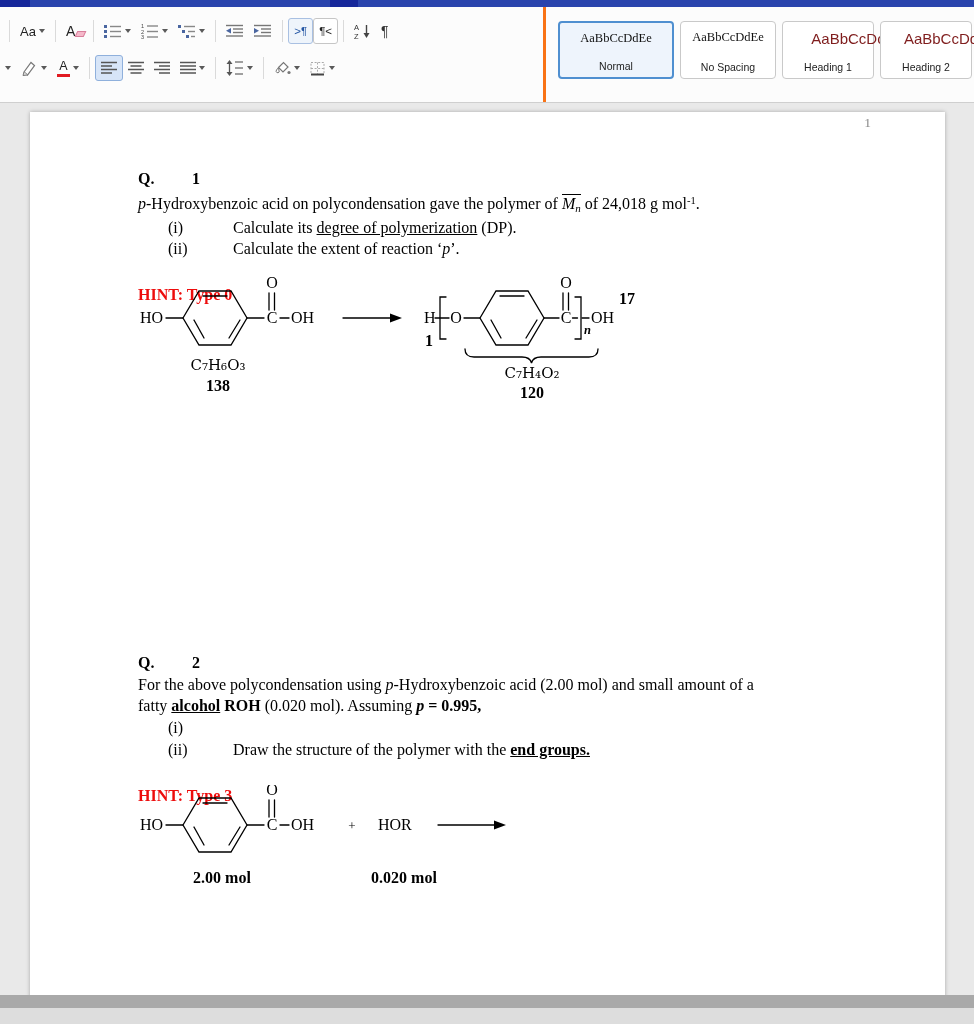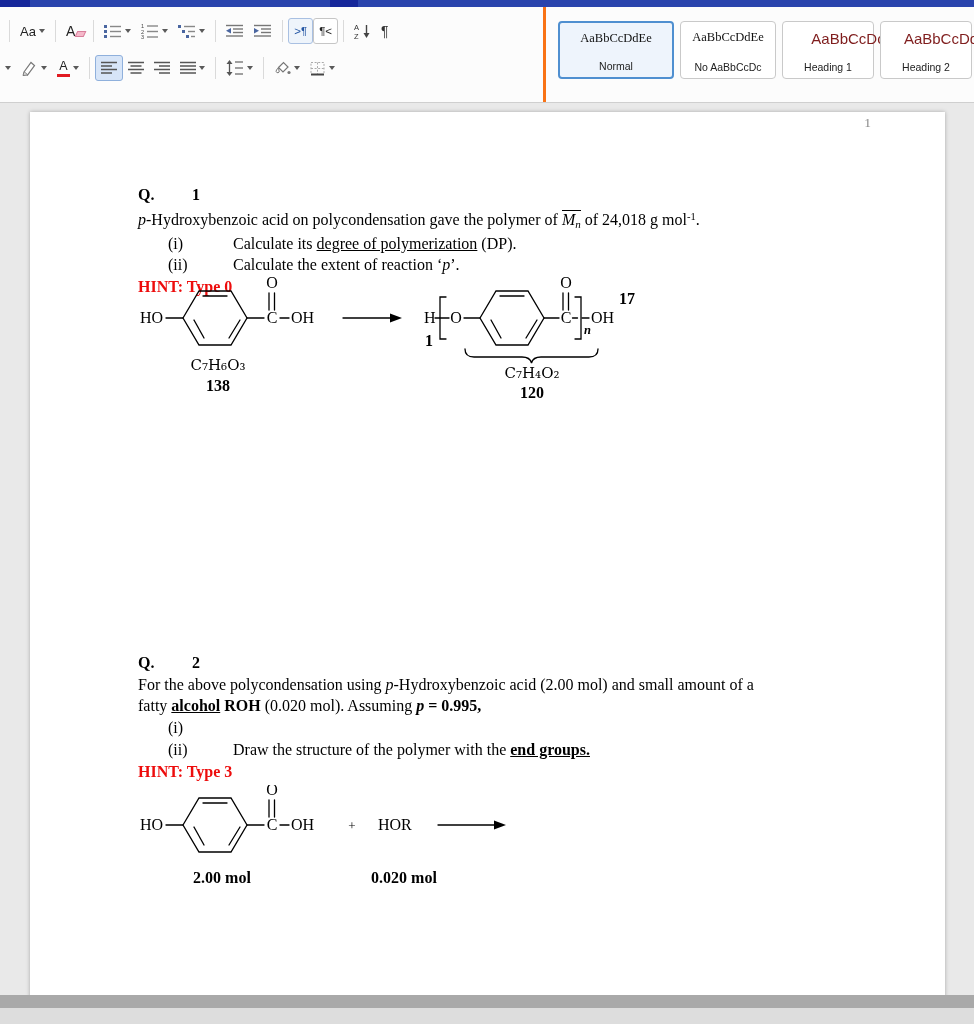--- a/index.html
+++ b/index.html
@@ -57,21 +57,21 @@
   .block { position:absolute; white-space:nowrap; }
   .line, .qhead, .li, .hint { line-height:21.7px; }
   .qlabel { display:inline-block; width:54px; }
   .li { display:flex; padding-left:30px; }
   .marker { display:inline-block; width:65px; flex:none; }
   .b { font-weight:bold; } .i { font-style:italic; } .u { text-decoration:underline; }
   .bu { font-weight:bold; text-decoration:underline;font-family:Liberation Serif, serif; } .bi { font-weight:bold; font-style:italic; }
   .sup { font-size:10.5px; vertical-align:5px; }
   .mn { display:inline-block; border-top:1.3px solid #000; line-height:17px; }
   .msub { font-size:11px; vertical-align:-3px; font-style:italic; }
-  .hint { font-weight:bold; color:#ed0c0c; }
+  .hint { font-weight:bold; color:#ed0c0c;margin-top:24px; }
 
   
   .fig line, .fig .ring, .fig .stroke { stroke:#000; stroke-width:1.3; fill:none; stroke-linecap:round; }
   .fig .fillb { fill:#000; stroke:none; }
   .fig text { font:16px "Liberation Serif","DejaVu Serif",serif; fill:#000; }
   .fig .formula { font-family:"DejaVu Serif",serif; font-size:15px; }
   .fig .bold { font-weight:bold; }
   .fig .subn { font-size:12.5px; font-style:italic; font-weight:bold; }
   .fig .plus { font-size:13px; }
 </style>
@@ -263,40 +263,40 @@
       </div>
     </div>
 
     <div class="styles-area">
       <div class="sbox selected" style="width:116px;">
         <div class="sprev">AaBbCcDdEe</div>
         <div class="slab">Normal</div>
       </div>
       <div class="sbox" style="width:96px;">
         <div class="sprev">AaBbCcDdEe</div>
-        <div class="slab">No AaBbCcDc</div>
+        <div class="slab">No Spacing</div>
       </div>
       <div class="sbox" style="width:92px;">
         <div class="sprev hblue">AaBbCcDc</div>
         <div class="slab">Heading 1</div>
       </div>
       <div class="sbox" style="width:92px;justify-content:space-between;">
         <div class="sprev hblue">AaBbCcDdE</div>
         <div class="slab">Heading 2</div>
       </div>
     </div>
   </div>
 
   <div class="doc-area">
     <div class="page">
       <div class="pagenum">1</div>
 
       <div class="content">
 
-        <div class="block" style="top:72px; left:0;">
+        <div class="block" style="top:56px; left:0;">
           <div class="qhead"><span class="qlabel b">Q.</span><span class="b">1</span></div>
           <div class="line"><span class="i">p</span><span>-Hydroxybenzoic acid on polycondensation gave the polymer of </span><span class="mn"><span class="i">M</span><span class="msub">n</span></span><span> of 24,018 g mol</span><span class="sup">-1</span><span>.</span></div>
           <div class="li">
               <span class="marker">(i)</span>
               <span><span>Calculate its </span><span class="u">degree of polymerization</span><span> (DP).</span></span>
             </div>
           <div class="li">
               <span class="marker">(ii)</span>
               <span><span>Calculate the extent of reaction ‘</span><span class="i">p</span><span>’.</span></span>
             </div>

